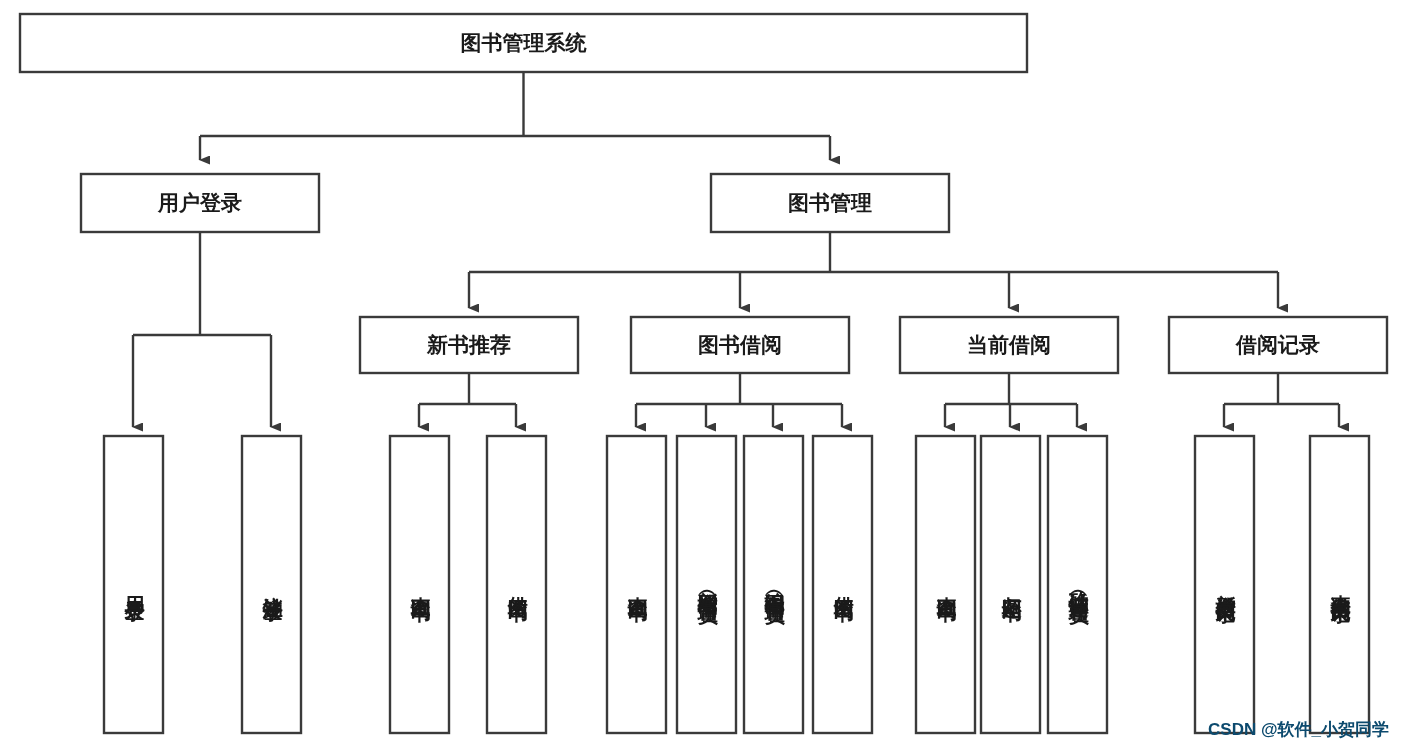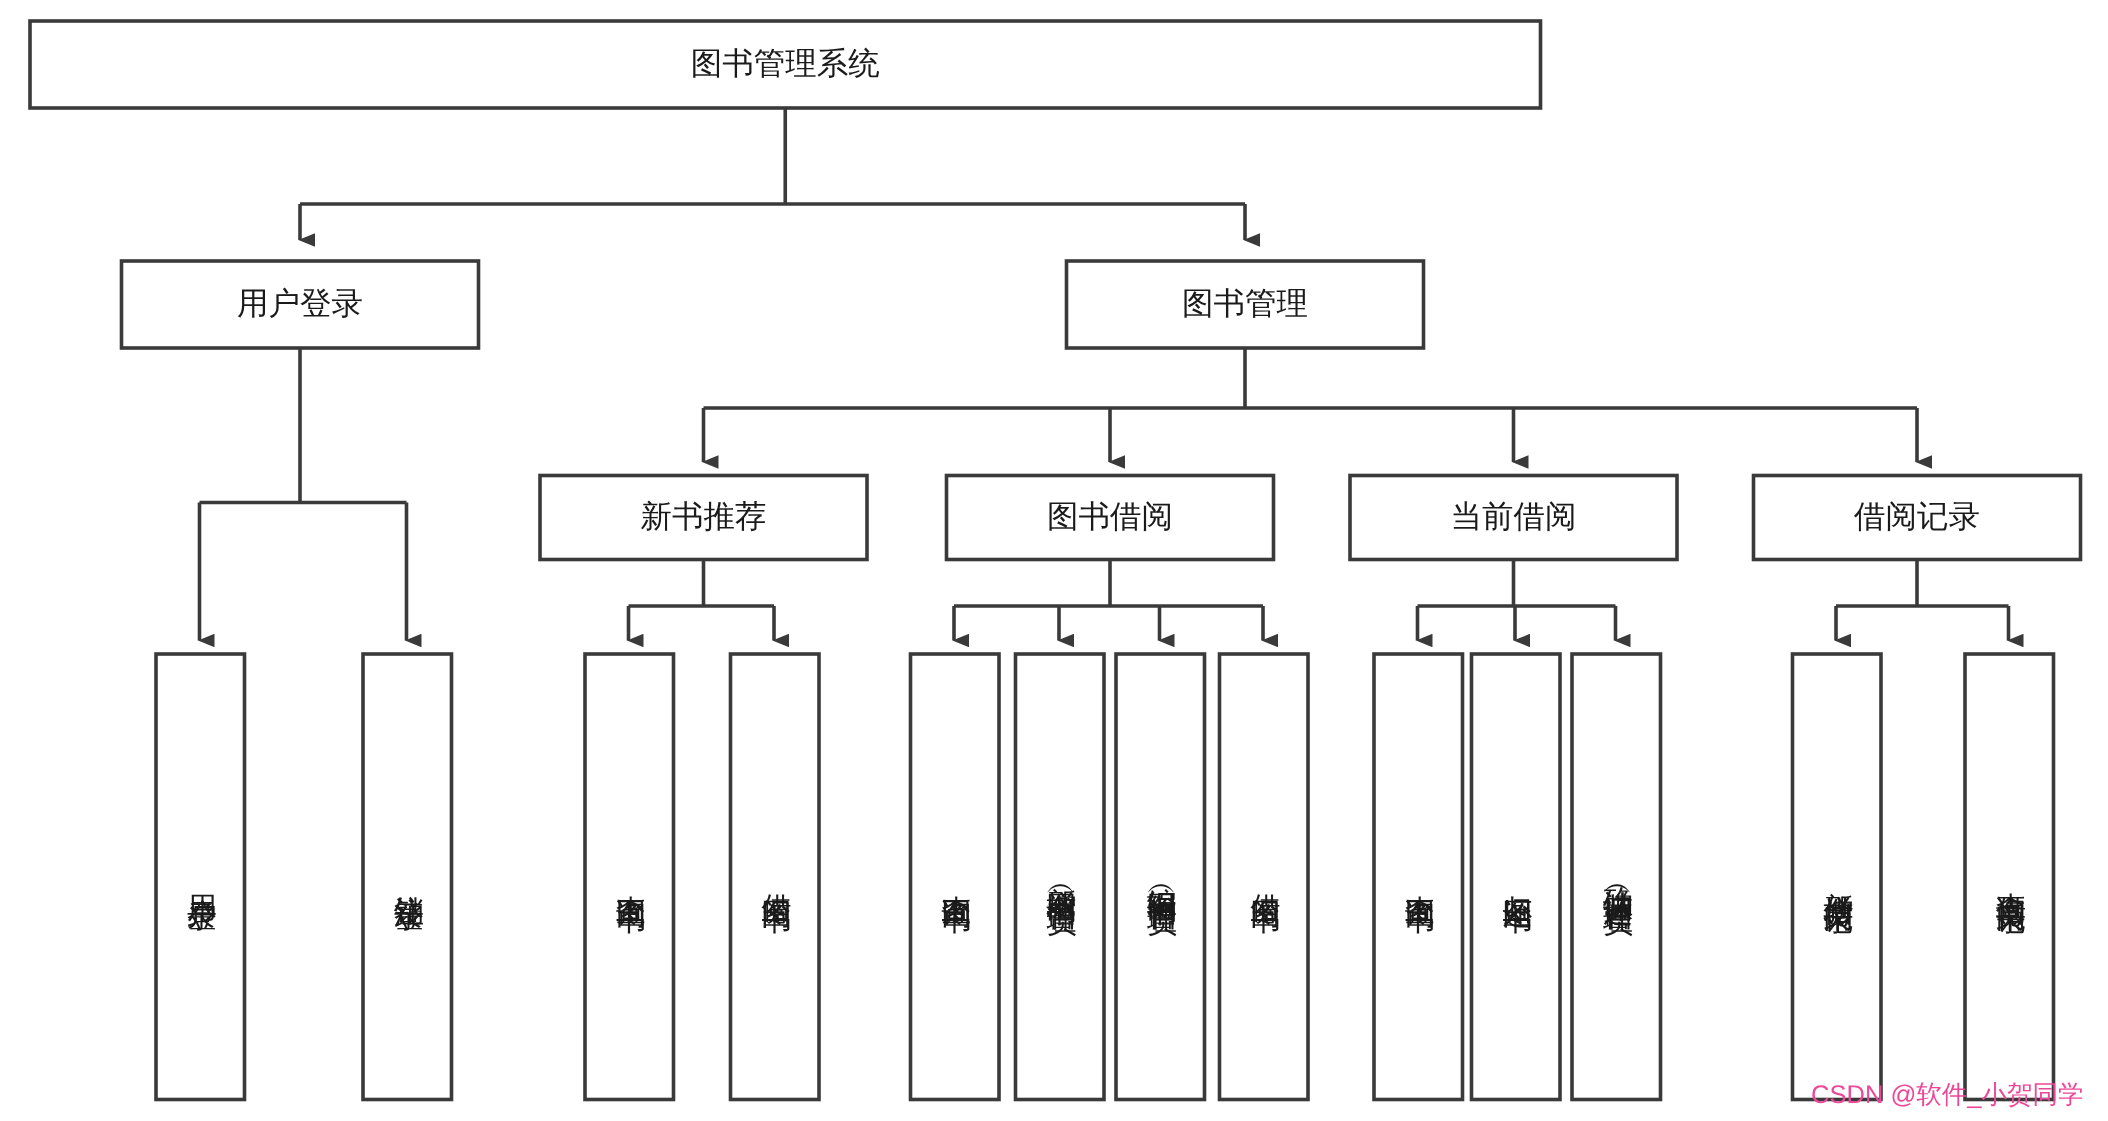--- a/index.html
+++ b/index.html
@@ -11,20 +11,21 @@
     width: 1405px;
     height: 747px;
     font-family: "Liberation Sans", "DejaVu Sans", sans-serif;
     overflow: hidden;
     position: relative;
   }
   #diagram-root {
     position: relative;
     width: 1405px;
     height: 747px;
+    font-weight: bold;
   }
   svg.diagram-canvas {
     position: absolute;
     top: 0;
     left: 0;
     width: 1405px;
     height: 747px;
   }
   .node-box {
     fill: #ffffff;
@@ -53,21 +54,21 @@
     text-anchor: middle;
     dominant-baseline: middle;
     letter-spacing: 2px;
   }
   .watermark {
     position: absolute;
     right: 16px;
     bottom: 6px;
     font-family: "Liberation Sans", "DejaVu Sans", sans-serif;
     font-size: 17px;
-    color: #ec4899;
+    color: #0c4a6e;
     white-space: nowrap;
     user-select: none;
   }
 </style>
 </head>
 <body>
 
 <div id="diagram-root">
 
   <svg class="diagram-canvas" viewBox="0 0 1405 747">

